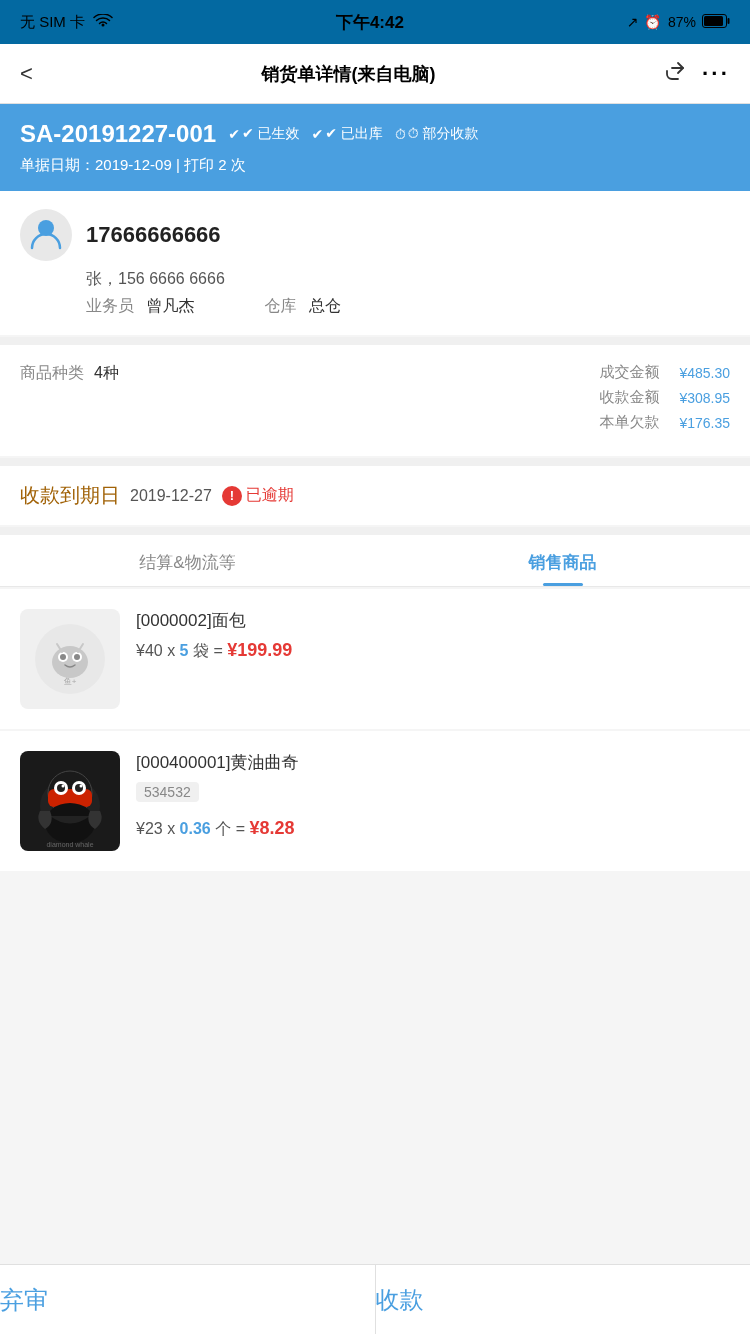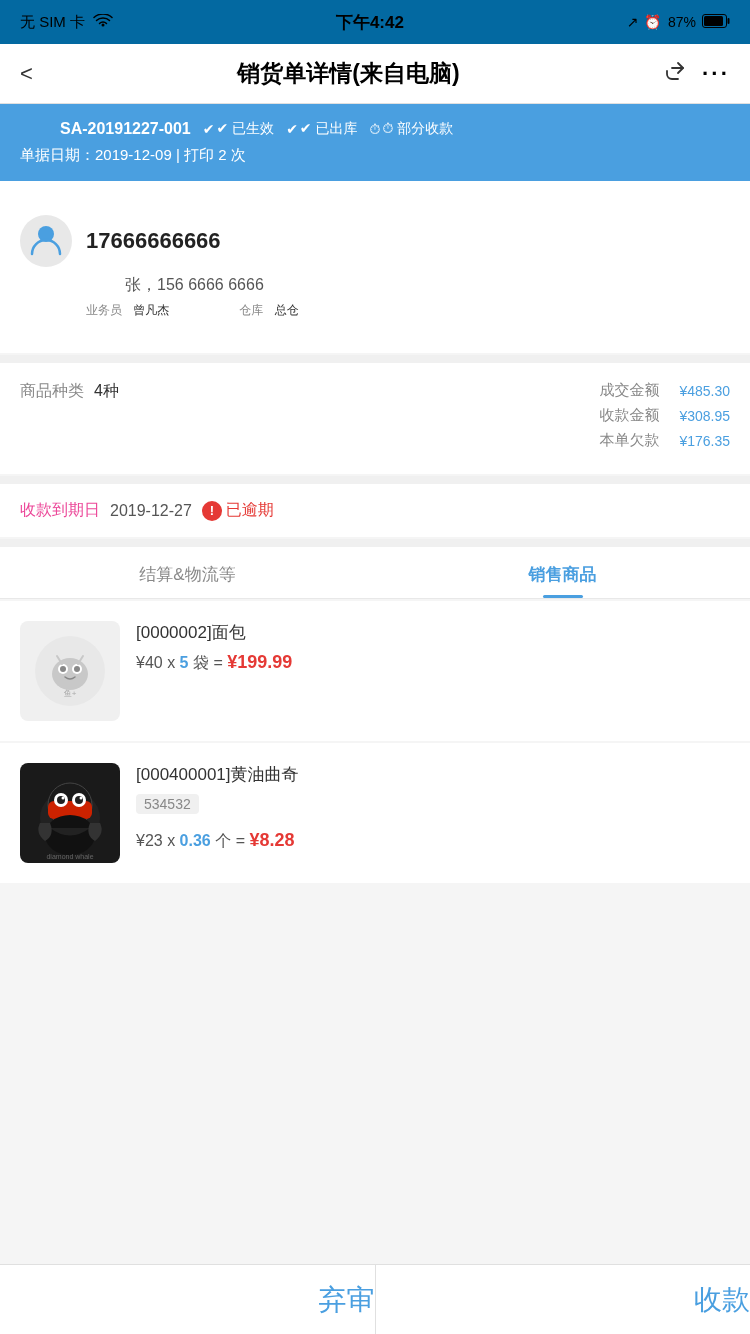--- a/index.html
+++ b/index.html
@@ -32,21 +32,21 @@
     .nav-bar {
       background: #fff;
       height: 60px;
       display: flex;
       align-items: center;
       justify-content: space-between;
       padding: 0 20px;
       border-bottom: 1px solid #e0e0e0;
     }
     .nav-title {
-      font-size: 23px;
+      font-size: 18px;
       font-weight: 600;
       color: #000;
     }
     .nav-left, .nav-right {
       display: flex;
       align-items: center;
       gap: 16px;
     }
     .nav-back {
       font-size: 22px;
@@ -59,41 +59,40 @@
       background: #4a9fe0;
       padding: 16px 20px;
     }
     .order-header-top {
       display: flex;
       align-items: center;
       gap: 12px;
       margin-bottom: 8px;
     }
     .order-id {
-      font-size: 16px;
+      font-size: 24px;
       font-weight: 700;
       color: #fff;
-      margin-left: 40px;
     }
     .badge {
       display: inline-flex;
       align-items: center;
       gap: 4px;
       font-size: 14px;
       color: #fff;
     }
     .order-meta {
       font-size: 15px;
       color: #fff;
     }
 
     
     .customer-section {
       background: #fff;
-      padding: 34px 20px;
+      padding: 18px 20px;
       margin-bottom: 2px;
     }
     .customer-row {
       display: flex;
       align-items: center;
       gap: 14px;
       margin-bottom: 8px;
     }
     .avatar {
       width: 52px;
@@ -110,28 +109,28 @@
       color: #4a9fe0;
     }
     .customer-name {
       font-size: 22px;
       font-weight: 600;
       color: #222;
     }
     .customer-detail {
       font-size: 16px;
       color: #555;
-      margin-left: 105px;
+      margin-left: 66px;
       margin-bottom: 6px;
     }
     .customer-info-row {
       display: flex;
       align-items: center;
       margin-left: 66px;
-      font-size: 12px;
+      font-size: 16px;
       color: #555;
       gap: 30px;
     }
     .info-label { color: #888; }
     .info-value { color: #333; font-weight: 500; }
 
     
     .stats-section {
       background: #fff;
       padding: 18px 20px;
@@ -162,21 +161,21 @@
 
     
     .due-section {
       background: #fff;
       padding: 16px 20px;
       display: flex;
       align-items: center;
       gap: 10px;
       margin-bottom: 2px;
     }
-    .due-label { font-size: 16px; color: #ec4899; }
+    .due-label { font-size: 20px; color: #a16207; }
     .due-date { font-size: 16px; color: #555; }
     .overdue-badge {
       display: inline-flex;
       align-items: center;
       gap: 4px;
       background: transparent;
     }
     .overdue-icon {
       width: 20px;
       height: 20px;
@@ -291,22 +290,22 @@
       width: 750px;
       height: 70px;
       background: #fff;
       border-top: 1px solid #e0e0e0;
       display: flex;
     }
     .bottom-btn {
       flex: 1;
       display: flex;
       align-items: center;
-      justify-content: flex-end;
-      font-size: 28px;
+      justify-content: flex-start;
+      font-size: 24px;
       font-weight: 500;
       cursor: pointer;
     }
     .bottom-btn.cancel { color: #4a9fe0; }
     .bottom-btn.confirm { color: #4a9fe0; }
     .bottom-divider {
       width: 1px;
       height: 100%;
       background: #e0e0e0;
     }

